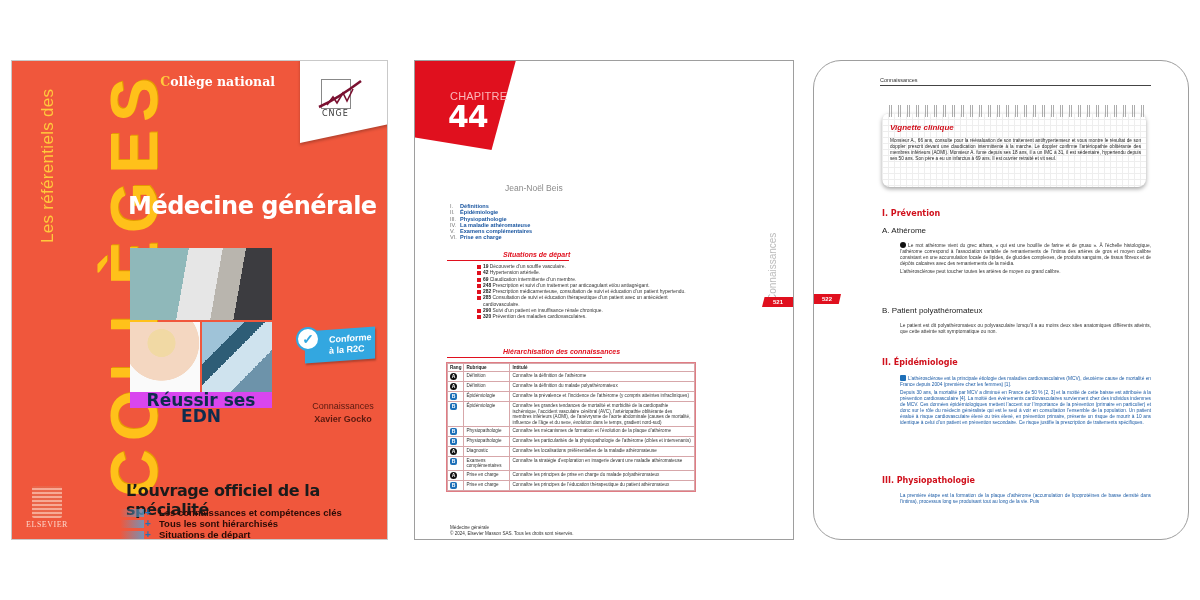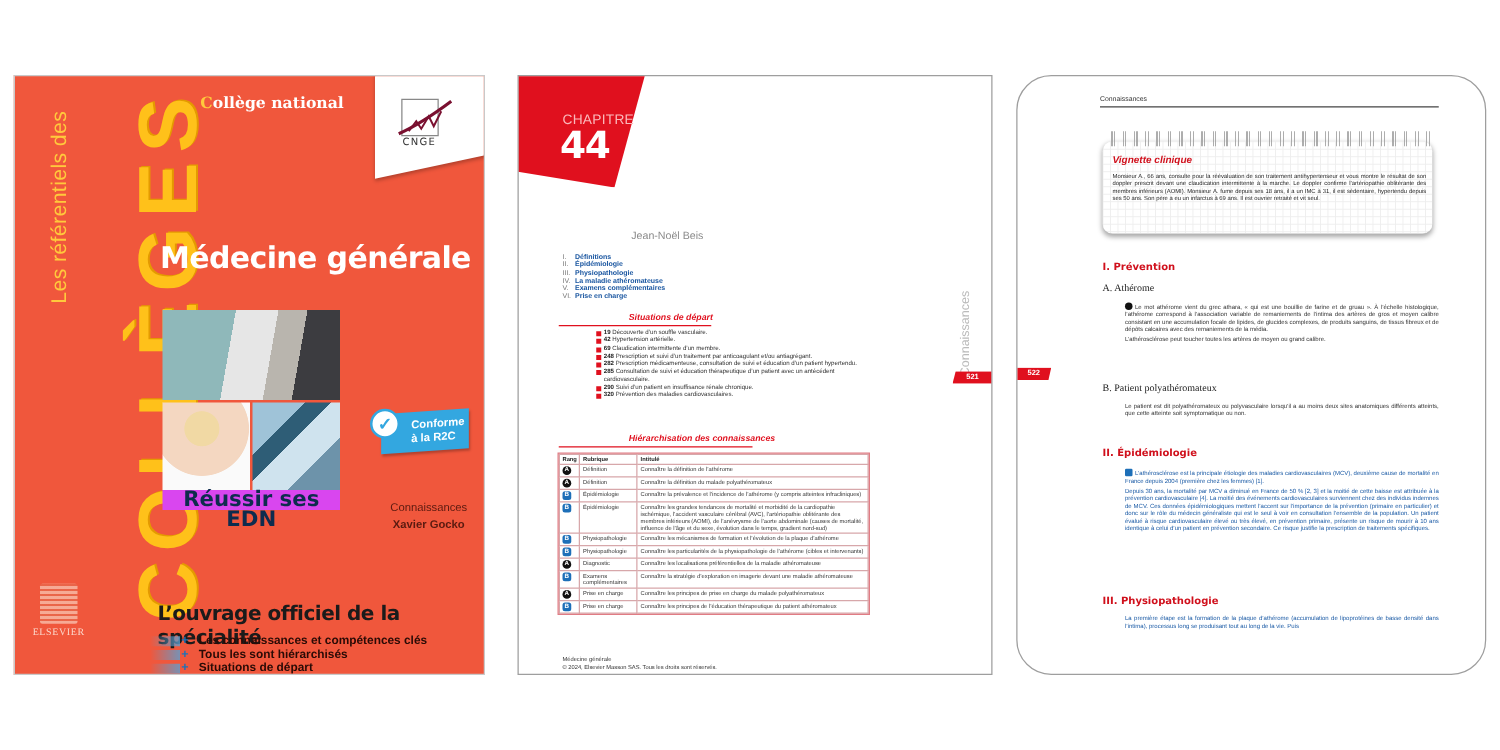--- a/index.html
+++ b/index.html
@@ -4,21 +4,21 @@
 <style>
   * { box-sizing: border-box; margin: 0; padding: 0; }
   html, body { width: 1200px; height: 600px; background: #ffffff; overflow: hidden; font-family: "Liberation Sans", sans-serif; }
 
   
   .cover { position: absolute; left: 11px; top: 60px; width: 377px; height: 480px; background: #f0573c; border: 1px solid #c9c9c9; overflow: hidden; }
   .spine-small { position: absolute; left: 2px; top: 12px; width: 30px; height: 170px; }
   .spine-small span { position: absolute; left: 0; top: 0; transform-origin: left top; transform: translate(24px, 170px) rotate(-90deg); white-space: nowrap; color: #ffc93c; font-size: 17px; letter-spacing: 0.3px; }
   .spine-big { position: absolute; left: 28px; top: 8px; width: 58px; height: 430px; }
   .spine-big span { position: absolute; left: 0; top: 0; transform-origin: left top; transform: translate(56px, 428px) rotate(-90deg); white-space: nowrap; color: #ffc11a; font-size: 66px; font-weight: bold; letter-spacing: 8px; text-shadow: 1px 1px 0 #e49a00; }
-  .elsevier-logo { position: absolute; left: 14px; top: 406px; width: 42px; height: 48px; }
+  .elsevier-logo { position: absolute; left: 14px; top: 425px; width: 42px; height: 48px; }
   .elsevier-logo .tree { width: 30px; height: 32px; margin: 0 auto; background: repeating-linear-gradient(0deg, #f7b39f 0 2px, #e9674b 2px 4px); border-radius: 2px; opacity: 0.9; }
   .elsevier-logo .word { color: #fbd6ca; font-family: "Liberation Serif", serif; font-size: 8px; text-align: center; margin-top: 2px; letter-spacing: 0.5px; }
 
   .college { position: absolute; left: 100px; top: 13px; width: 163px; text-align: right; color: #fff; font-family: "DejaVu Serif", serif; font-size: 12.5px; font-weight: bold; line-height: 16px; }
   .college .first { color: #ffc93c; }
   .cnge-card { position: absolute; left: 288px; top: -6px; width: 100px; height: 88px; background: #fff; transform: skewY(-12deg); transform-origin: left top; box-shadow: 0 2px 3px rgba(0,0,0,0.25); }
   .cnge-logo { position: absolute; left: 305px; top: 16px; width: 46px; height: 42px; }
   .cnge-logo .box { position: absolute; left: 4px; top: 2px; width: 30px; height: 30px; border: 1px solid #888; }
   .cnge-logo .txt { position: absolute; left: 5px; top: 32px; font-size: 8px; color: #333; letter-spacing: 1px; font-family: "DejaVu Sans", sans-serif; }
 
@@ -71,21 +71,21 @@
 
   
   .p522 { left: 813px; width: 376px; border-radius: 28px; }
   .run-head { position: absolute; left: 66px; top: 16px; font-size: 5.5px; color: #333; }
   .run-rule { position: absolute; left: 66px; top: 24px; width: 271px; height: 1px; background: #444; }
   .vignette { position: absolute; left: 68px; top: 52px; width: 264px; height: 74px; border-radius: 8px; background-color: #fff; background-image: linear-gradient(#eee 1px, transparent 1px), linear-gradient(90deg, #eee 1px, transparent 1px); background-size: 6px 6px; box-shadow: 0 2px 4px rgba(0,0,0,0.35); }
   .spiral { position: absolute; left: 72px; top: 44px; width: 258px; height: 12px; background: repeating-linear-gradient(90deg, transparent 0 3px, #999 3px 4px, transparent 4px 5px, #999 5px 6px, transparent 6px 9px); opacity: 0.8; }
   .vig-title { position: absolute; left: 76px; top: 62px; color: #d0101c; font-style: italic; font-weight: bold; font-size: 8px; }
   .vig-text { position: absolute; left: 76px; top: 77px; width: 251px; font-size: 4.7px; line-height: 5.9px; color: #222; text-align: justify; }
   .h1 { position: absolute; left: 68px; color: #d0101c; font-family: "DejaVu Sans", sans-serif; font-weight: bold; font-size: 8px; }
-  .h2 { position: absolute; left: 68px; color: #222; font-family: Liberation Serif, serif; font-size: 8px; }
+  .h2 { position: absolute; left: 68px; color: #222; font-family: Liberation Sans, sans-serif; font-size: 8px; }
   .para { position: absolute; left: 86px; width: 251px; font-size: 4.8px; line-height: 6.1px; color: #333; text-align: justify; }
   .para.blue { color: #1a5aa5; }
   .para p + p { margin-top: 1.5px; }
   .p522 .pnum { left: -1px; top: 233px; width: 28px; clip-path: polygon(0 0, 100% 0, 92% 100%, 0 100%); }
   .inline-badge { display: inline-block; width: 6px; height: 6px; border-radius: 1px; vertical-align: -1px; margin-right: 2px; }
   .inline-badge.A { background: #111; border-radius: 50%; }
   .inline-badge.B { background: #1d6fb8; }
 </style>
 </head>
 <body>

